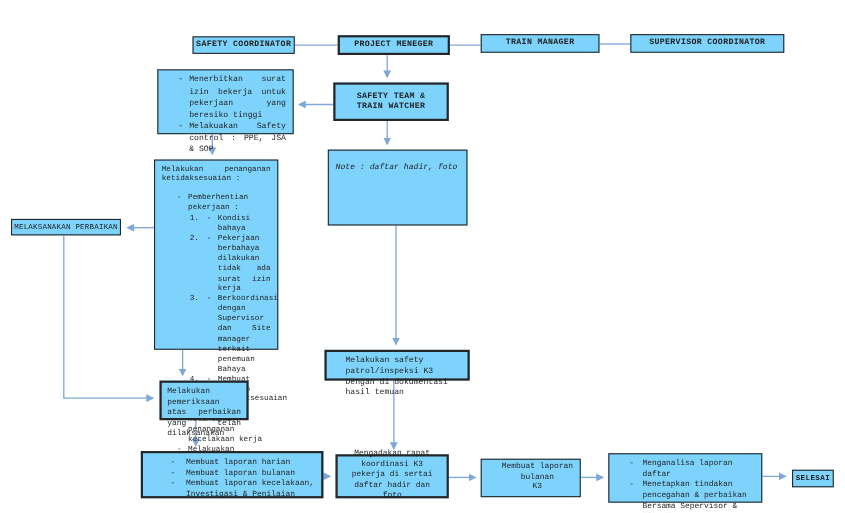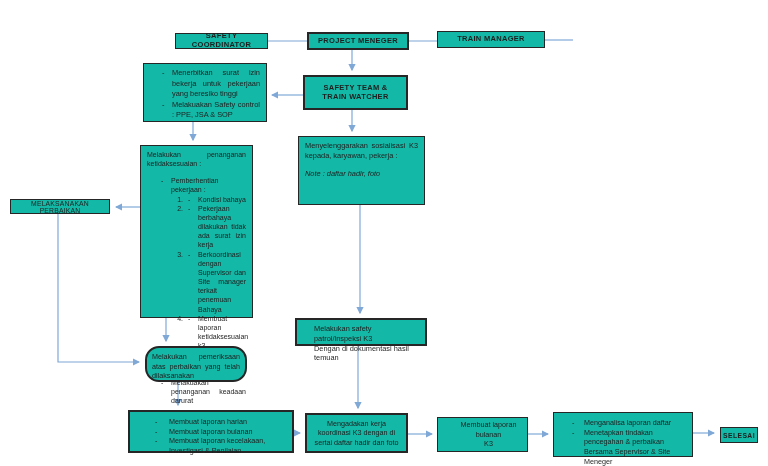--- a/index.html
+++ b/index.html
@@ -2,22 +2,22 @@
 <html><head>
 <meta charset="utf-8">
 <style>
   html,body{margin:0;padding:0;background:#ffffff;}
   .canvas{
     position:relative;width:768px;height:466px;background:#ffffff;
     font-family:"Liberation Sans",sans-serif;color:#1f1f1f;overflow:hidden;
   }
   .wires{position:absolute;left:0;top:0;z-index:1;}
   .box{
-    position:absolute;background:#14b8a6;border:1.5px solid #262626;
-    box-sizing:border-box;z-index:2;
+    position:absolute;background:#7dd3fc;border:1.5px solid #262626;
+    box-sizing:border-box;z-index:2;font-family:Liberation Mono, monospace;
   }
   .center{display:flex;align-items:center;justify-content:center;text-align:center;}
   .toplabel{font-size:7.5px;font-weight:600;letter-spacing:.3px;line-height:1.15;}
   .thick{border-width:2px;}
   .body{font-size:7.2px;line-height:1.32;padding:4px 5px;}
   .justify{text-align:justify;}
   ul.dash{list-style:none;margin:0;padding:0;}
   ul.dash li{position:relative;padding-left:13px;}
   ul.dash li::before{content:"-";position:absolute;left:3px;}
   .permit{font-size:7.4px;line-height:1.42;padding:4px 6px;}
@@ -67,32 +67,32 @@
       <path d="M267 433 H300" marker-end="url(#arw)"></path>
       <path d="M408 434 H432" marker-end="url(#arw)"></path>
       <path d="M528 434 H548" marker-end="url(#arw)"></path>
       <path d="M693 433 H714" marker-end="url(#arw)"></path>
     </g>
   </svg>
 
   <div class="box center toplabel" style="left:175px;top:33px;width:93px;height:16px;">SAFETY COORDINATOR</div>
   <div class="box center toplabel thick" style="left:307px;top:32px;width:102px;height:18px;">PROJECT MENEGER</div>
   <div class="box center toplabel" style="left:437px;top:31px;width:108px;height:17px;">TRAIN MANAGER</div>
+  <div class="box center toplabel" style="left:573px;top:31px;width:140px;height:17px;">SUPERVISOR COORDINATOR</div>
 
   <div class="box center toplabel thick" style="left:303px;top:75px;width:105px;height:35px;padding:3px 10px;">SAFETY TEAM &amp; TRAIN WATCHER</div>
 
   <div class="box permit justify" style="left:143px;top:63px;width:124px;height:59px;">
     <ul class="dash">
         <li>Menerbitkan surat izin bekerja untuk pekerjaan yang beresiko tinggi</li>
         <li>Melakuakan Safety control : PPE, JSA &amp; SOP</li>
       </ul>
   </div>
 
   <div class="box sos" style="left:298px;top:136px;width:127px;height:69px;">
-    <div class="justify">Menyelenggarakan sosialisasi K3 kepada, karyawan, pekerja :</div>
     <div class="note">Note : daftar hadir, foto</div>
   </div>
 
   <div class="box kbox justify" style="left:140px;top:145px;width:113px;height:173px;">
     <div>Melakukan penanganan ketidaksesuaian :</div>
     <ul class="dash kfirst">
       <li>
         <span>Pemberhentian pekerjaan :</span>
         <ol>
             <li>Kondisi bahaya</li>
@@ -108,31 +108,31 @@
       </ul>
   </div>
 
   <div class="box center small-caps-box" style="left:10px;top:199px;width:100px;height:15px;">MELAKSANAKAN PERBAIKAN</div>
 
   <div class="box body lines thick" style="left:295px;top:318px;width:132px;height:28px;font-size:7.4px;">
       <div>Melakukan safety patrol/inspeksi K3</div>
       <div>Dengan di dokumentasi hasil temuan</div>
     </div>
 
-  <div class="box body justify thick" style="left:145px;top:346px;width:102px;height:36px;border-radius:14px;">Melakukan pemeriksaan atas perbaikan yang telah dilaksanakan</div>
+  <div class="box body justify thick" style="left:145px;top:346px;width:81px;height:36px;">Melakukan pemeriksaan atas perbaikan yang telah dilaksanakan</div>
 
   <div class="box lap thick" style="left:128px;top:410px;width:166px;height:43px;">
     <ul class="dash">
         <li>Membuat laporan harian</li>
         <li>Membuat laporan bulanan</li>
         <li>Membuat laporan kecelakaan, Investigasi &amp; Penilaian</li>
       </ul>
   </div>
 
-  <div class="box center body thick" style="left:305px;top:413px;width:103px;height:40px;">Mengadakan kerja koordinasi K3 dengan di sertai daftar hadir dan foto</div>
+  <div class="box center body thick" style="left:305px;top:413px;width:103px;height:40px;">Mengadakan rapat koordinasi K3 pekerja di sertai daftar hadir dan foto</div>
 
   <div class="box center body lines" style="left:437px;top:417px;width:91px;height:35px;flex-direction:column;">
       <div>Membuat laporan bulanan</div>
       <div>K3</div>
     </div>
 
   <div class="box ana" style="left:553px;top:412px;width:140px;height:45px;">
     <ul class="dash">
         <li>Menganalisa laporan daftar</li>
         <li>Menetapkan tindakan pencegahan &amp; perbaikan Bersama Sepervisor &amp; Site Meneger</li>

